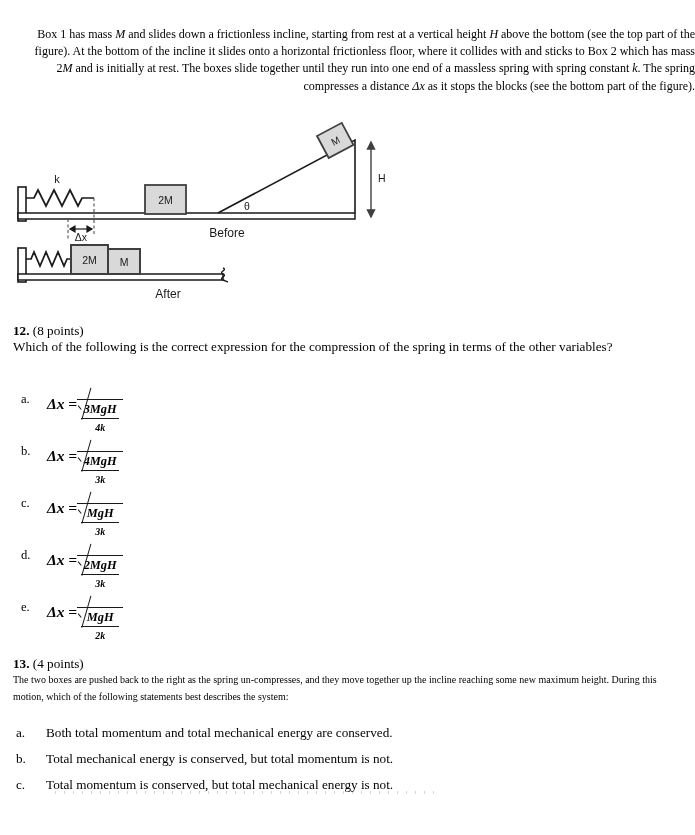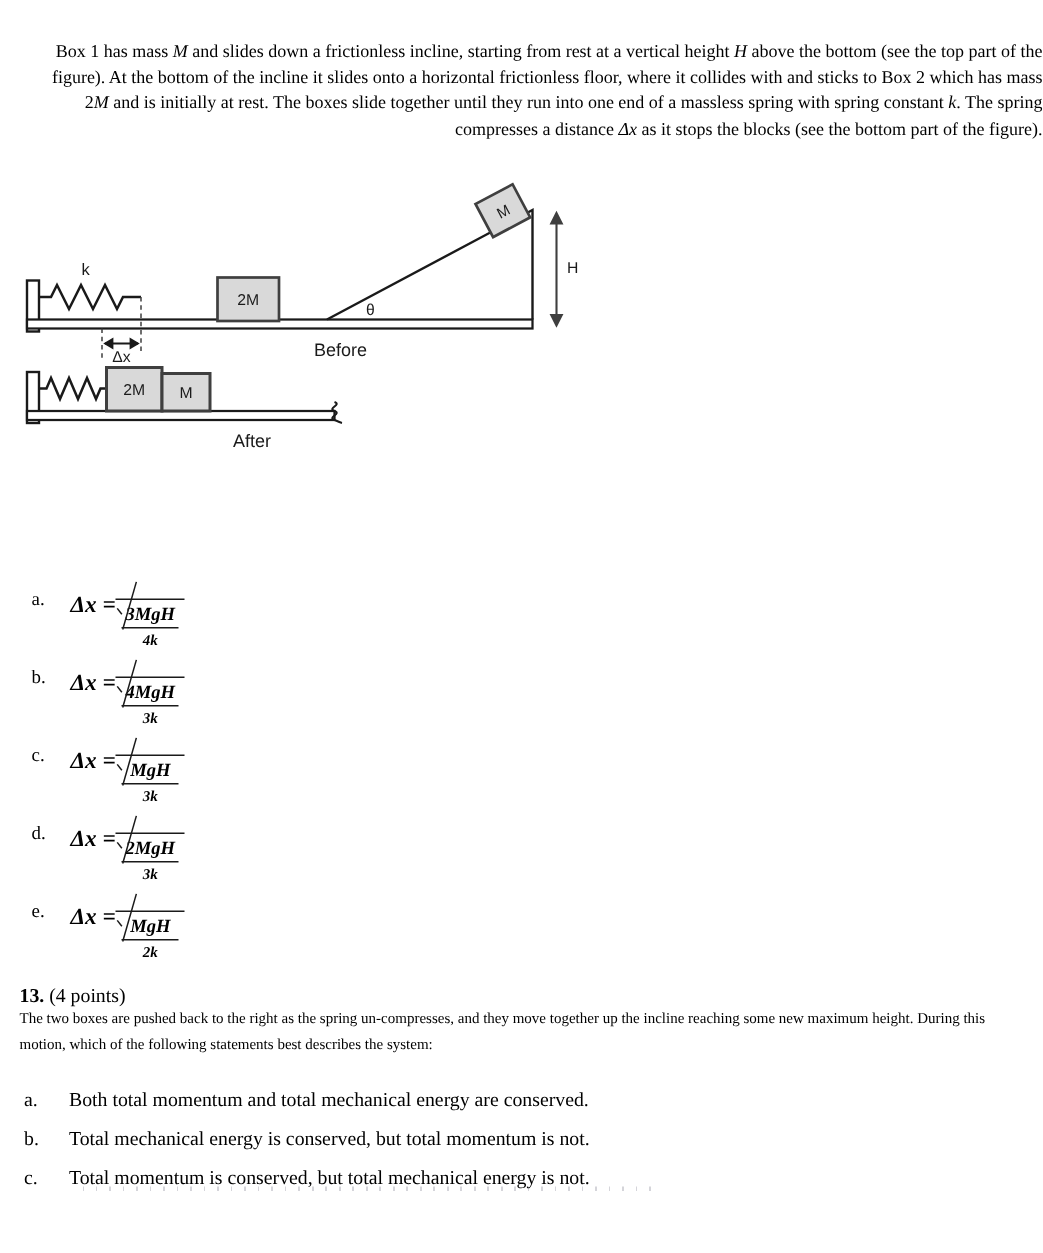--- a/index.html
+++ b/index.html
@@ -308,20 +308,25 @@
 
       <g>
         <rect x="108" y="131" width="32" height="25" fill="#d9d9d9" stroke="#3f3f3f" stroke-width="2"></rect>
         <text x="124" y="147.5" font-family="Liberation Sans, sans-serif" font-size="10.5" fill="#1a1a1a" text-anchor="middle">M</text>
       </g>
 
       <text x="168" y="180" font-family="Liberation Sans, sans-serif" font-size="12" fill="#1a1a1a" text-anchor="middle">After</text>
     </svg>
   </div>
 
+  <div class="q12-head">
+    <span class="qnum">12.</span>
+    <span>(8 points)</span>
+  </div>
+  <div class="q12-stem">Which of the following is the correct expression for the compression of the spring in terms of the other variables?</div>
 
   <div class="choices12">
 
     <div class="choice-row">
       <span class="choice-letter">a.</span>
       <span class="choice-expr">
         <span class="dx-lhs">Δx =</span>
         <span class="radical">
           <span class="sqrt-sign"></span>
           <span class="frac">

